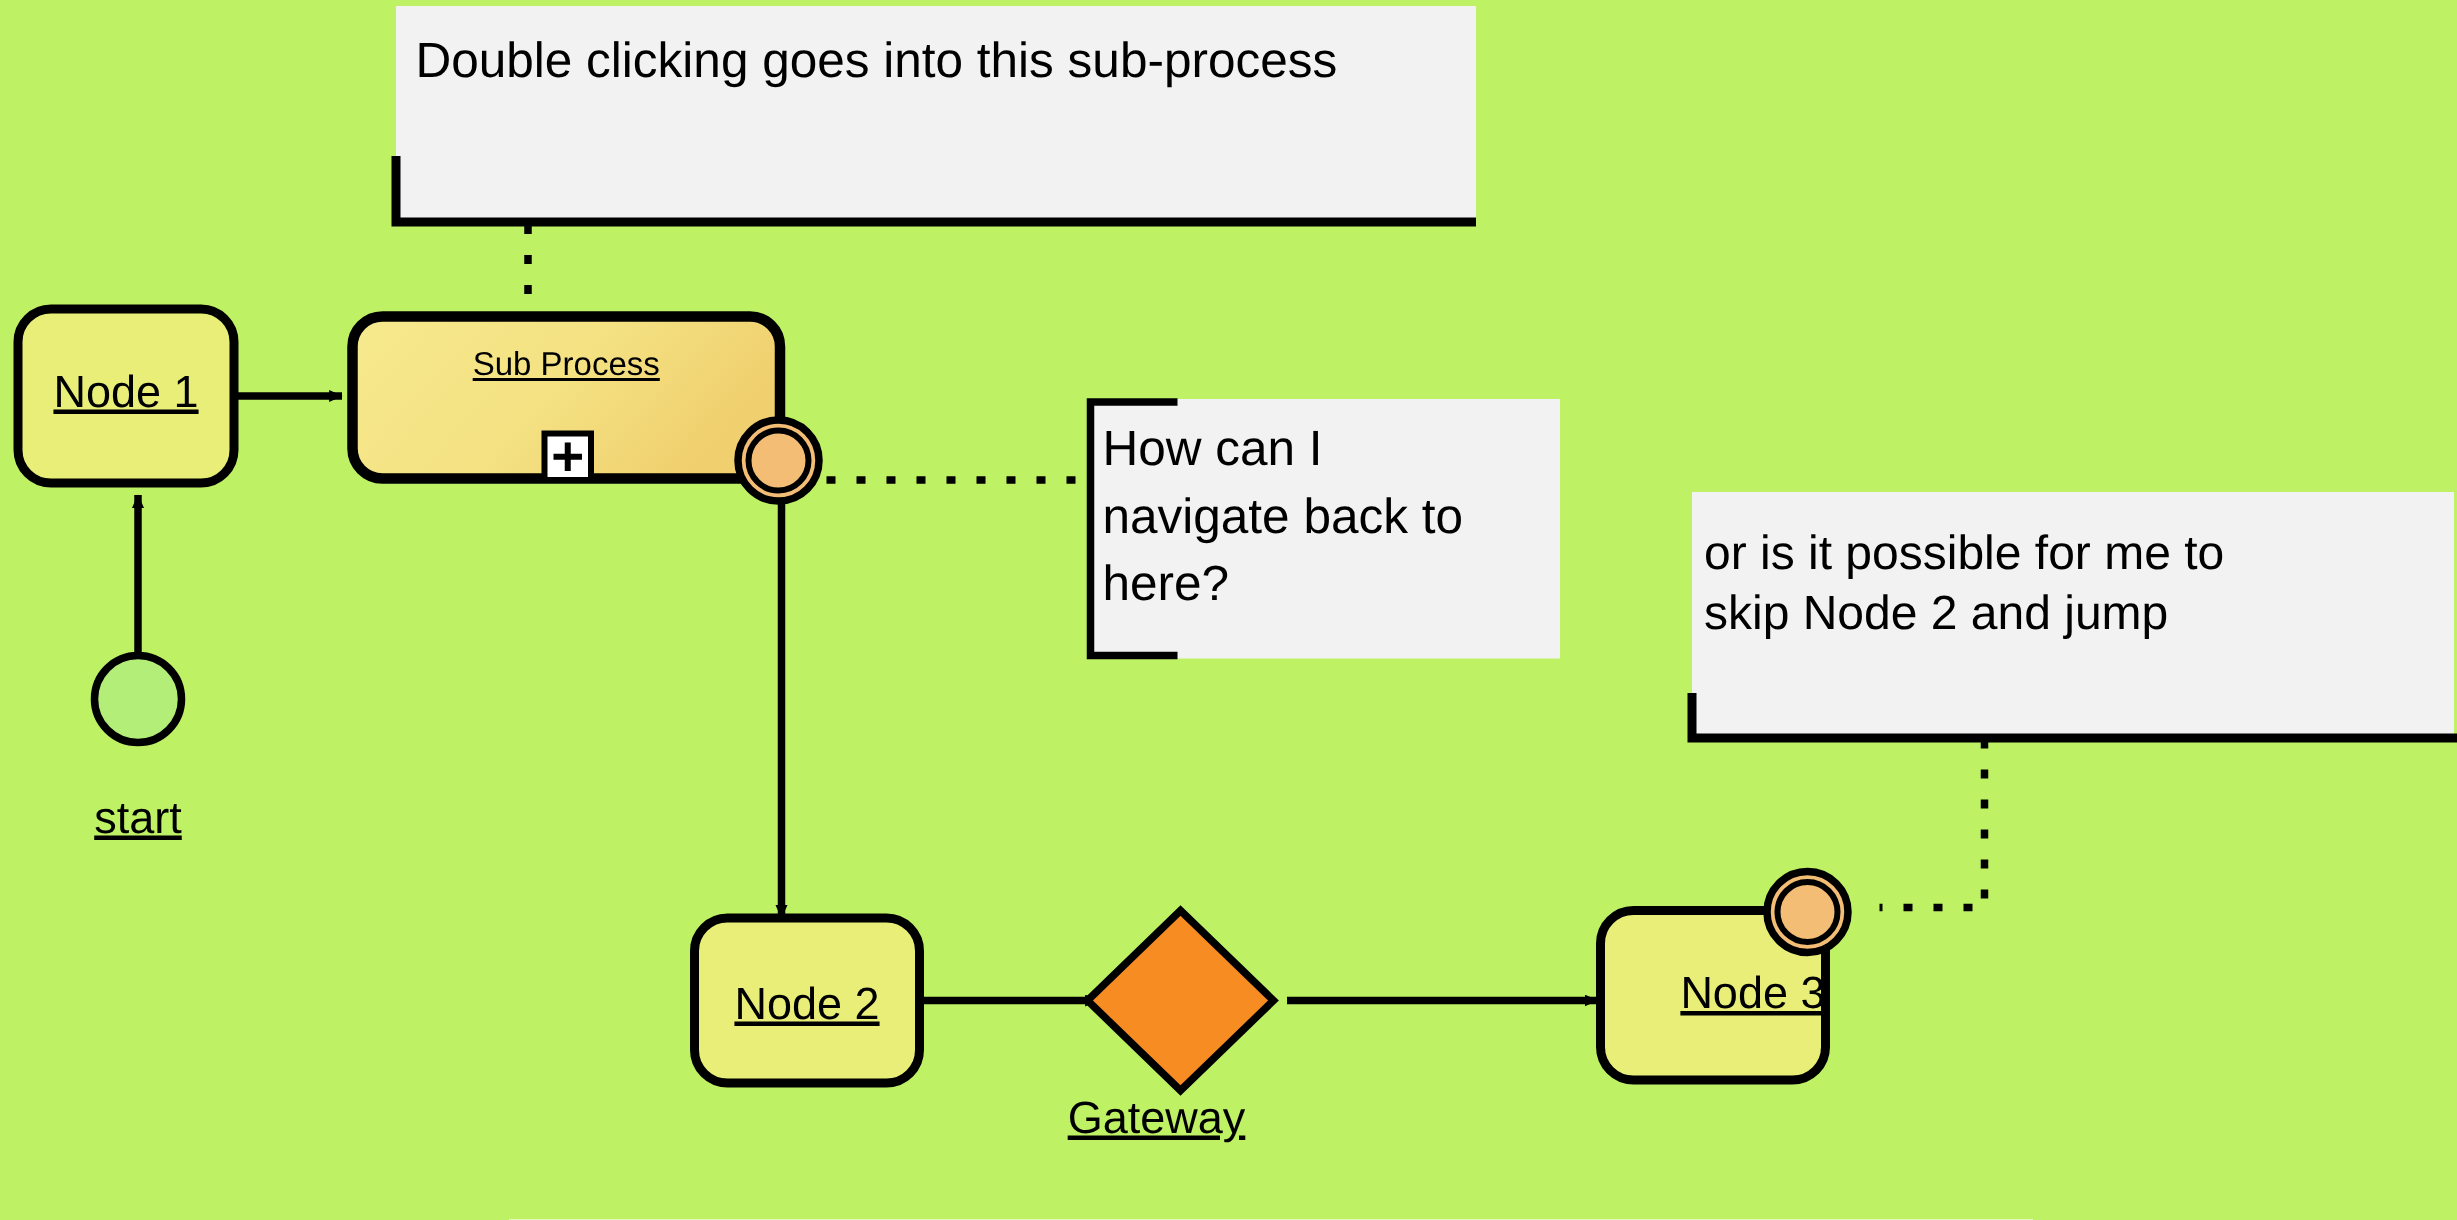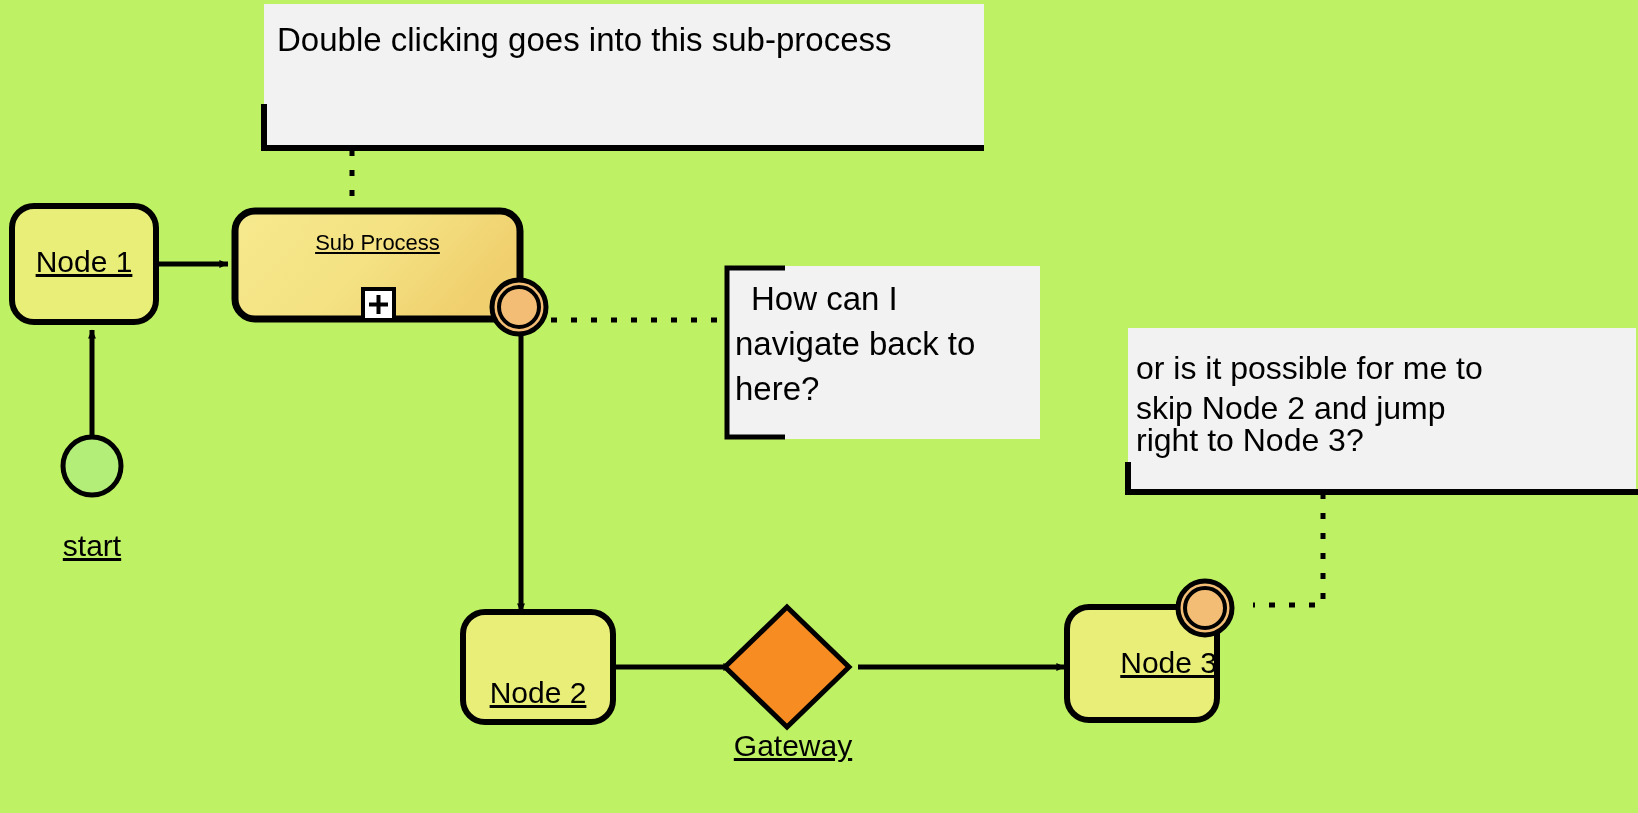--- a/index.html
+++ b/index.html
@@ -99,33 +99,32 @@
     <polygon points="787,607 849,667 787,727 725,667" fill="#f68c22" stroke="#000000" stroke-width="5"></polygon>
 
     <rect x="1067" y="607" width="150" height="113" rx="22" ry="22" fill="#e9ee79" stroke="#000000" stroke-width="6"></rect>
 
     <circle cx="1205" cy="608" r="27" fill="#f3bd75" stroke="#000000" stroke-width="5"></circle>
     <circle cx="1205" cy="608" r="20" fill="#f3bd75" stroke="#000000" stroke-width="4"></circle>
   </svg>
 
   <div class="note-text" style="left:277px; top:18px; width:700px; font-size:33px; line-height:44px;">Double clicking goes into this sub-process</div>
 
-  <div class="note-text" style="left:735px; top:276px; width:300px; font-size:33px; line-height:45px;margin-left:16px;">How can I</div>
+  <div class="note-text" style="left:735px; top:276px; width:300px; font-size:33px; line-height:45px;">How can I</div>
   <div class="note-text" style="left:735px; top:366px; width:300px; font-size:33px; line-height:45px;">here?</div>
   <div class="note-text" style="left:735px; top:321px; width:300px; font-size:33px; line-height:45px;">navigate back to</div>
 
   <div class="note-text" style="left:1136px; top:333px; width:500px; font-size:32px; line-height:43px;margin-top:14px;">or is it possible for me to</div>
   <div class="note-text" style="left:1136px; top:376px; width:500px; font-size:32px; line-height:43px;margin-top:11px;">skip Node 2 and jump</div>
-  <div class="note-text" style="left:1136px; top:419px; width:500px; font-size:32px; line-height:43px;">right to Node 3?</div>
 
   <div class="node-label" style="left:12px; top:245px; width:144px; text-align:center; font-size:30px;">Node 1</div>
 
   <div class="node-label" style="left:235px; top:230px; width:285px; text-align:center; font-size:22px;">Sub Process</div>
 
   <div class="node-label" style="left:22px; top:529px; width:140px; text-align:center; font-size:30px;">start</div>
 
-  <div class="node-label" style="left:463px; top:676px; width:150px; text-align:center; font-size:30px;">Node 2</div>
+  <div class="node-label" style="left:463px; top:653px; width:150px; text-align:center; font-size:30px;">Node 2</div>
 
-  <div class="node-label" style="left:693px; top:729px; width:200px; text-align:center; font-size:30px;">Gateway</div>
+  <div class="node-label" style="left:671px; top:729px; width:200px; text-align:center; font-size:30px;">Gateway</div>
 
   <div class="node-label" style="left:1067px; top:646px; width:150px; text-align:right; font-size:30px;">Node 3</div>
 
 </div>
 
 </body></html>

